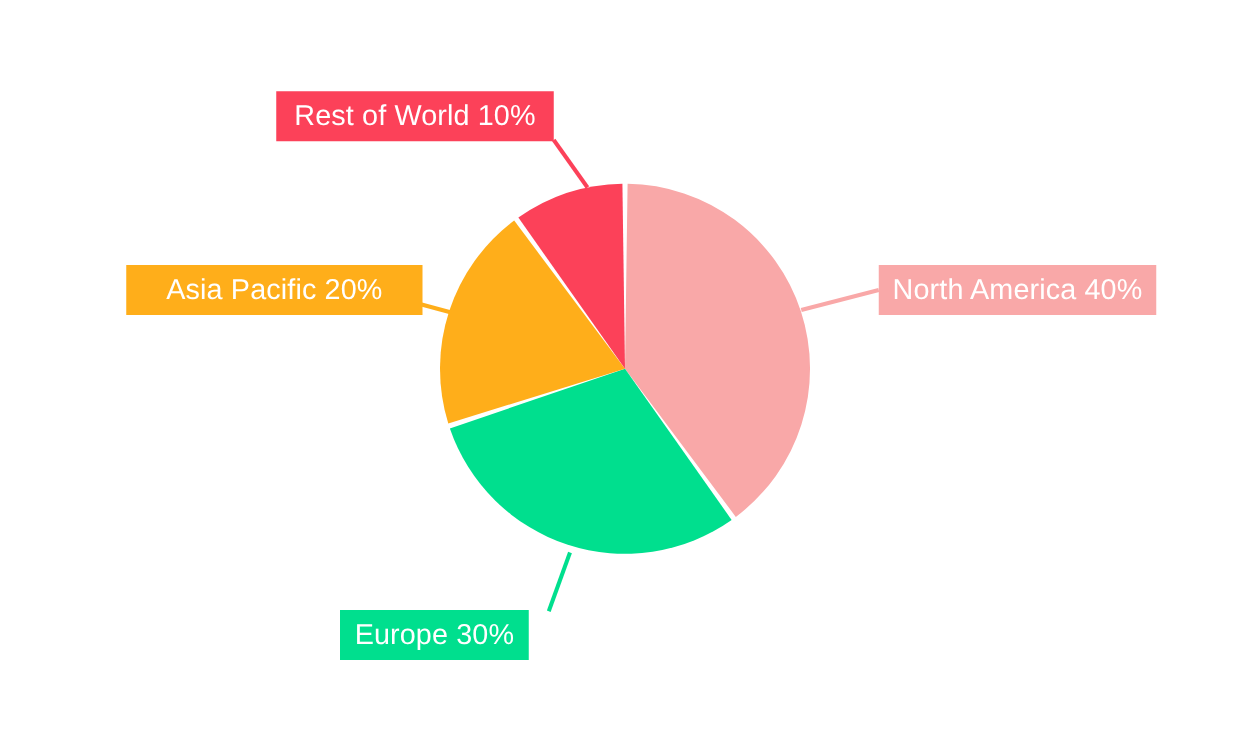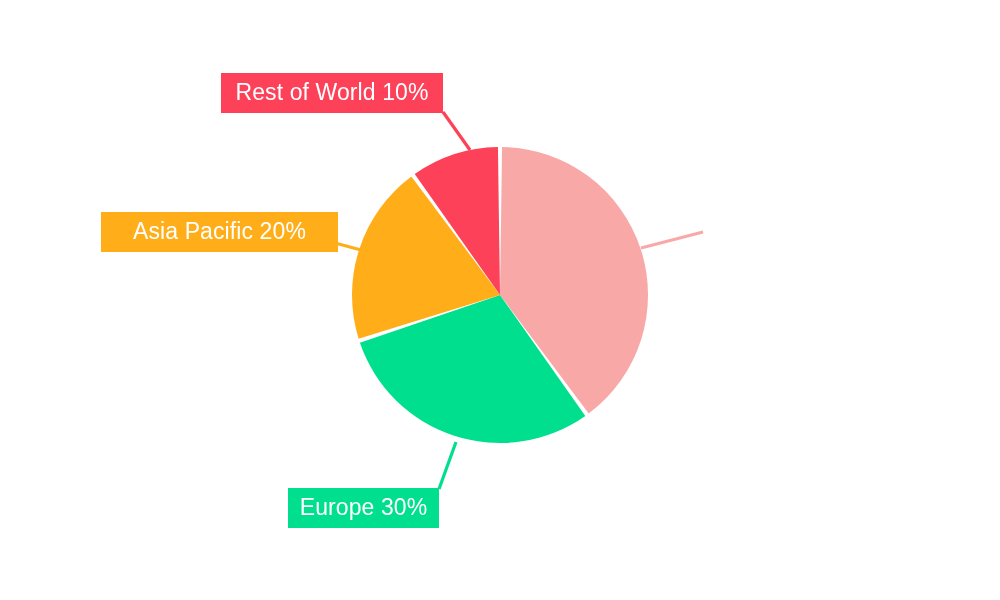--- a/index.html
+++ b/index.html
@@ -54,17 +54,18 @@
         <line x1="470" y1="150" x2="443" y2="112" stroke="#FC4159" stroke-width="3.2"></line>
       </g>
     <g id="slices">
         <path d="M 500.00 295.00 L 502.07 147.01 A 148 148 0 0 1 588.66 413.51 Z" fill="#F9A8A8" stroke="none"></path>
         <path d="M 500.00 295.00 L 585.31 415.94 A 148 148 0 0 1 359.90 342.70 Z" fill="#00DF8E" stroke="none"></path>
         <path d="M 500.00 295.00 L 358.62 338.76 A 148 148 0 0 1 411.34 176.49 Z" fill="#FFAE1A" stroke="none"></path>
         <path d="M 500.00 295.00 L 414.69 174.06 A 148 148 0 0 1 497.93 147.01 Z" fill="#FC4159" stroke="none"></path>
       </g>
   </svg>
 
-  <div class="pie-label" style="left: 288px; top: 488px; width: 151px; height: 40px; background: rgb(0, 223, 142); color: rgb(255, 255, 255);">Europe 30%</div>
+  <div class="pie-label" style="left: 703px; top: 212px; width: 222px; height: 40px; background: rgb(249, 168, 168); color: rgb(255, 255, 255);">North America 40%</div>
+  <div class="pie-label" style="left: 272px; top: 488px; width: 151px; height: 40px; background: rgb(0, 223, 142); color: rgb(255, 255, 255);">Europe 30%</div>
   <div class="pie-label" style="left: 101px; top: 212px; width: 237px; height: 40px; background: rgb(255, 174, 26); color: rgb(255, 255, 255);">Asia Pacific 20%</div>
   <div class="pie-label" style="left: 221px; top: 73px; width: 222px; height: 40px; background: rgb(252, 65, 89); color: rgb(255, 255, 255);">Rest of World 10%</div>
 
 </div>
 
 </body></html>

